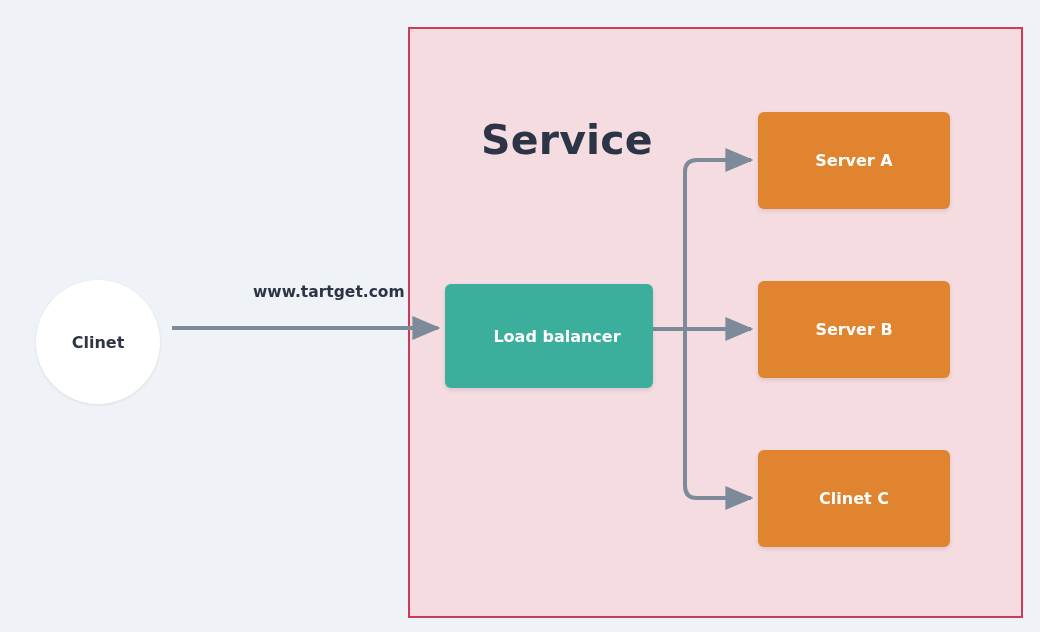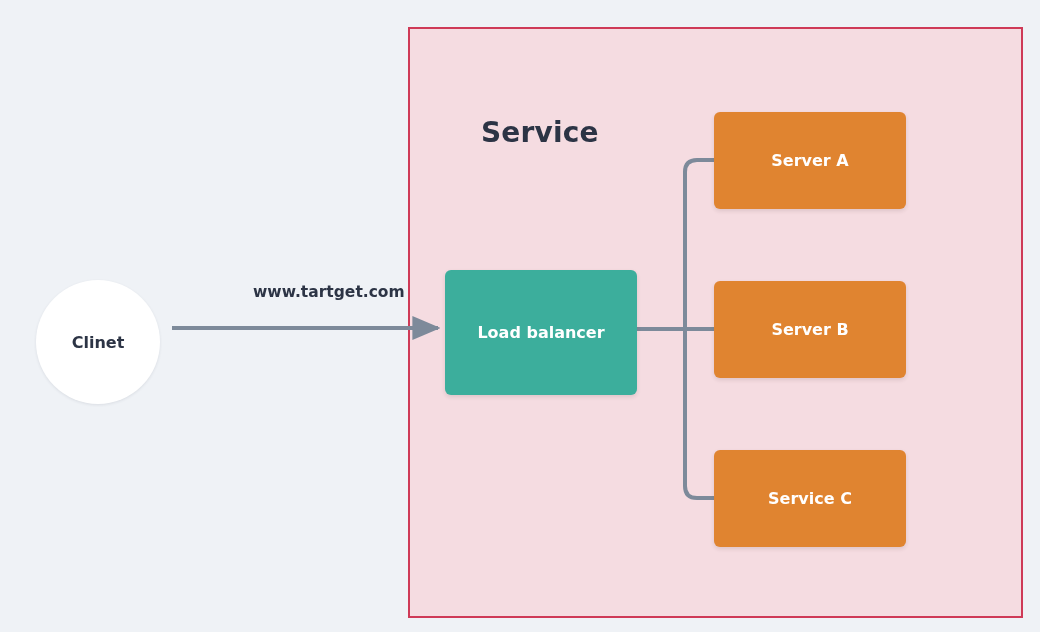--- a/index.html
+++ b/index.html
@@ -27,21 +27,21 @@
     width: 615px;
     height: 591px;
     background: #f5dce1;
     border: 2px solid #cf3a57;
     box-sizing: border-box;
   }
   .service-title {
     position: absolute;
     left: 481px;
     top: 116px;
-    font-size: 28px;
+    font-size: 41px;
     font-weight: bold;
     color: #2c3445;
     letter-spacing: 0.2px;
     white-space: nowrap;
   }
 
   
   .client-circle {
     position: absolute;
     left: 36px;
@@ -84,27 +84,28 @@
     box-shadow: 0 2px 4px rgba(60,40,40,0.13);
   }
   .node-label {
     font-size: 16px;
     font-weight: bold;
     color: #ffffff;
     white-space: nowrap;
   }
   .lb-box {
     left: 445px;
-    top: 270px;
+    top: 284px;
     width: 192px;
-    height: 125px;
+    height: 104px;
     background: #3cae9c;
+    padding-left: 16px;
   }
   .server-box {
-    left: 714px;
+    left: 758px;
     width: 192px;
     height: 97px;
     background: #e08430;
   }
   .server-a { top: 112px; }
   .server-b { top: 281px; justify-content: center; }
   .server-c { top: 450px; }
 
   
   .connectors {
@@ -152,16 +153,16 @@
     <span class="node-label">Load balancer</span>
   </div>
 
   <div class="node-box server-box server-a">
     <span class="node-label">Server A</span>
   </div>
   <div class="node-box server-box server-b">
     <span class="node-label">Server B</span>
   </div>
   <div class="node-box server-box server-c">
-    <span class="node-label">Service C</span>
+    <span class="node-label">Clinet C</span>
   </div>
 
 </div>
 
 </body></html>

